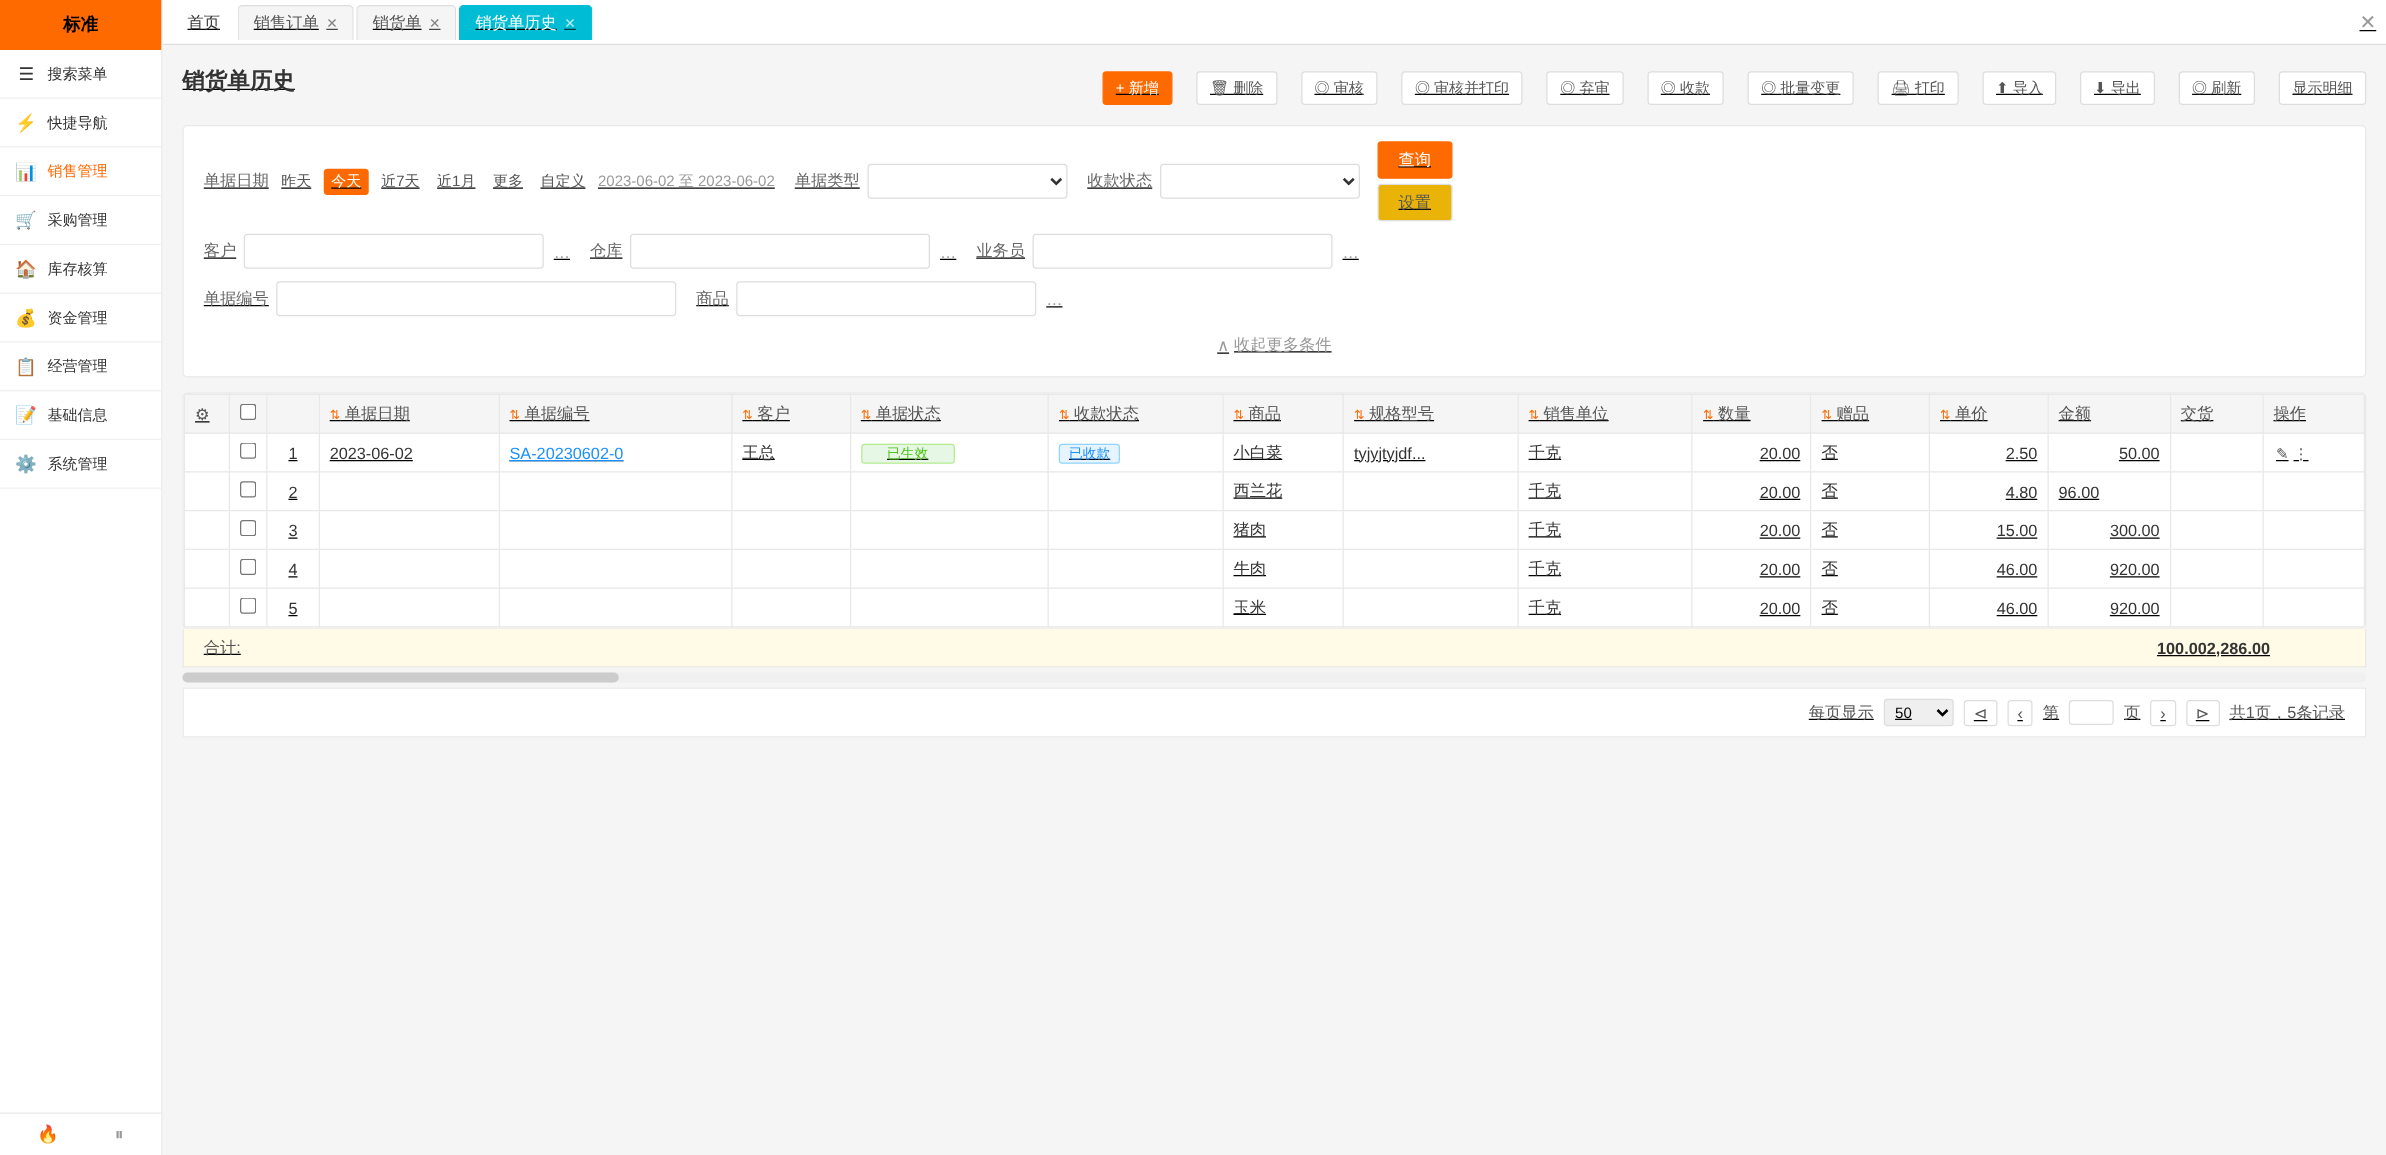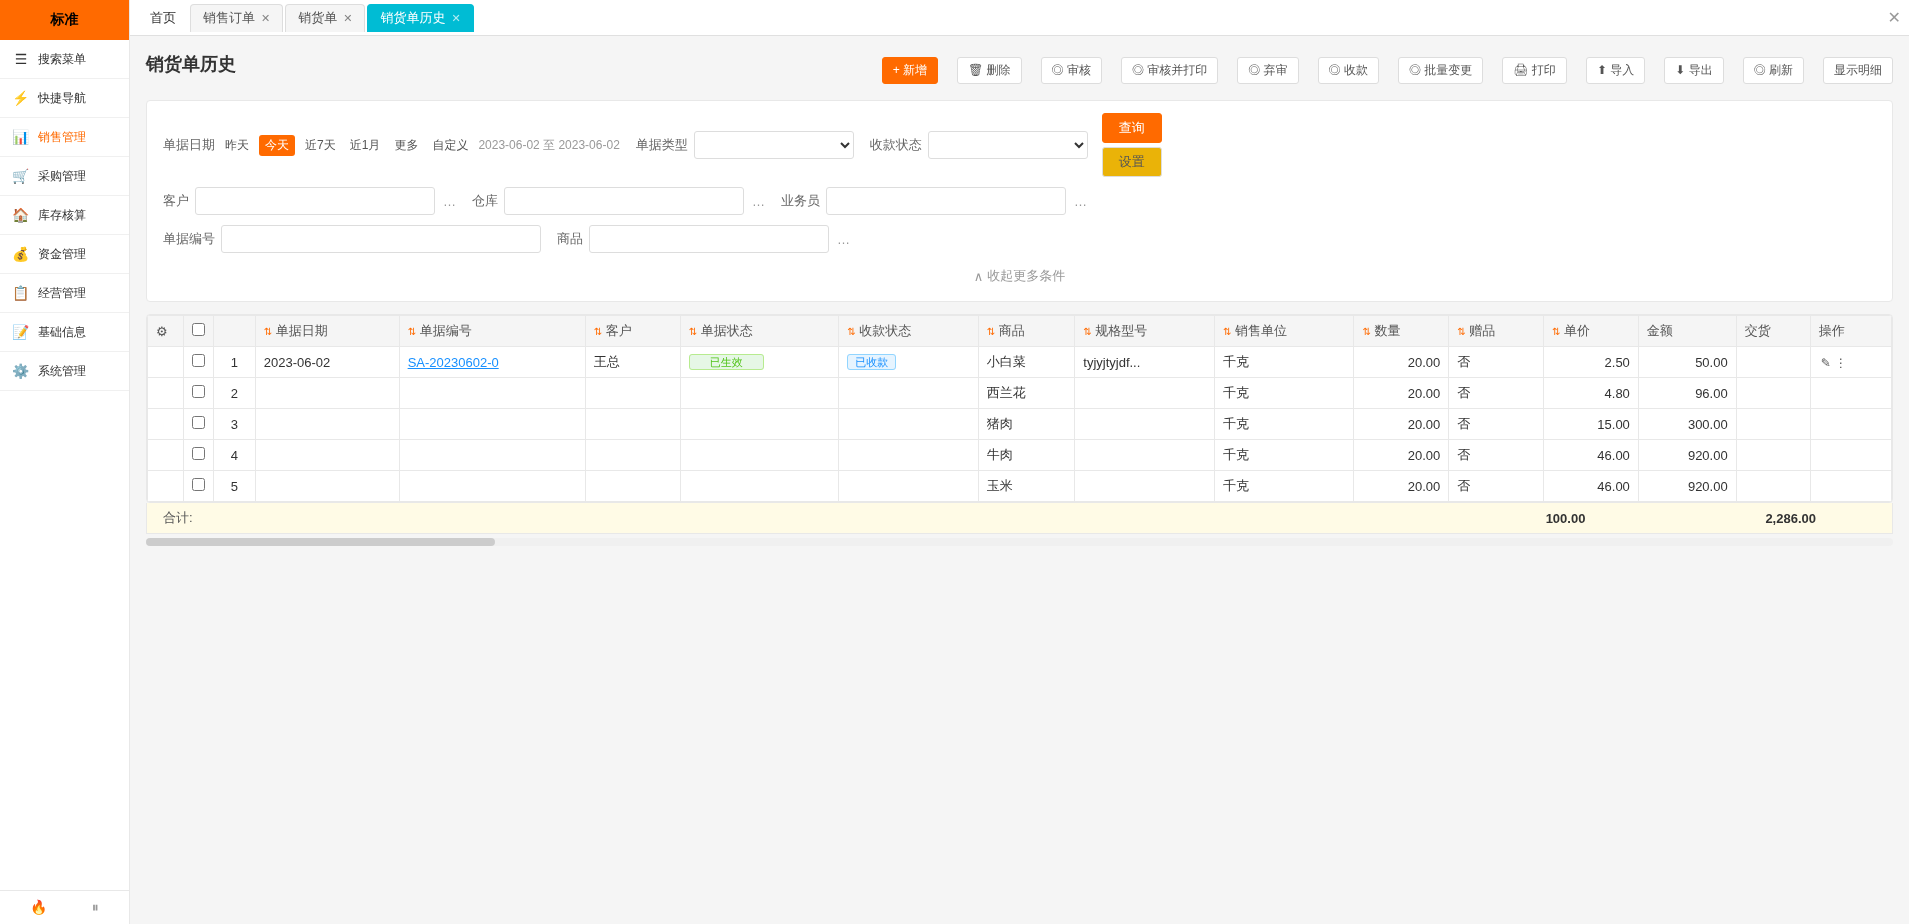--- a/index.html
+++ b/index.html
@@ -44,20 +44,21 @@
       justify-content: space-around;
     }
     .sidebar-bottom-btn { cursor: pointer; color: #999; font-size: 14px; }
 
     
     .main {
       flex: 1;
       display: flex;
       flex-direction: column;
       overflow: hidden;
+      text-decoration: underline;
     }
 
     
     .tab-bar {
       display: flex;
       align-items: center;
       background: #fff;
       border-bottom: 1px solid #e0e0e0;
       height: 36px;
       padding: 0 8px;
@@ -517,21 +518,21 @@
               <td></td>
               <td></td>
               <td></td>
               <td></td>
               <td>西兰花</td>
               <td></td>
               <td>千克</td>
               <td style="text-align: right;">20.00</td>
               <td>否</td>
               <td style="text-align: right;">4.80</td>
-              <td style="text-align: right;">96.00</td>
+              <td style="">96.00</td>
               <td></td>
               <td></td>
             </tr>
             <tr>
               <td></td>
               <td><input type="checkbox" style=""></td>
               <td class="row-num">3</td>
               <td></td>
               <td></td>
               <td></td>
@@ -586,23 +587,39 @@
               <td></td>
             </tr>
           </tbody>
       </table>
     </div>
 
     <div class="table-footer">
       <span class="footer-label">合计:</span>
       <div class="footer-values">
         <span style="flex:1;"></span>
-        <span class="footer-val" style="margin-right:180px;">100.00</span>
+        <span class="footer-val" style="">100.00</span>
         <span class="footer-val" style="margin-right:60px;">2,286.00</span>
       </div>
     </div>
 
     <div class="scrollbar-track">
       <div class="scrollbar-thumb"></div>
     </div>
 
+    <div class="pagination-bar">
+      <span class="page-size-label">每页显示</span>
+      <select class="page-size-select">
+        <option>50</option>
+        <option>100</option>
+        <option>200</option>
+      </select>
+      <button class="page-btn">⊲</button>
+      <button class="page-btn">‹</button>
+      <span class="page-info">第</span>
+      <input class="page-input" type="text" style="">
+      <span class="page-info">页</span>
+      <button class="page-btn">›</button>
+      <button class="page-btn">⊳</button>
+      <span class="page-info">共1页，5条记录</span>
+    </div>
   </div>
 </div>
 
 </body></html>

